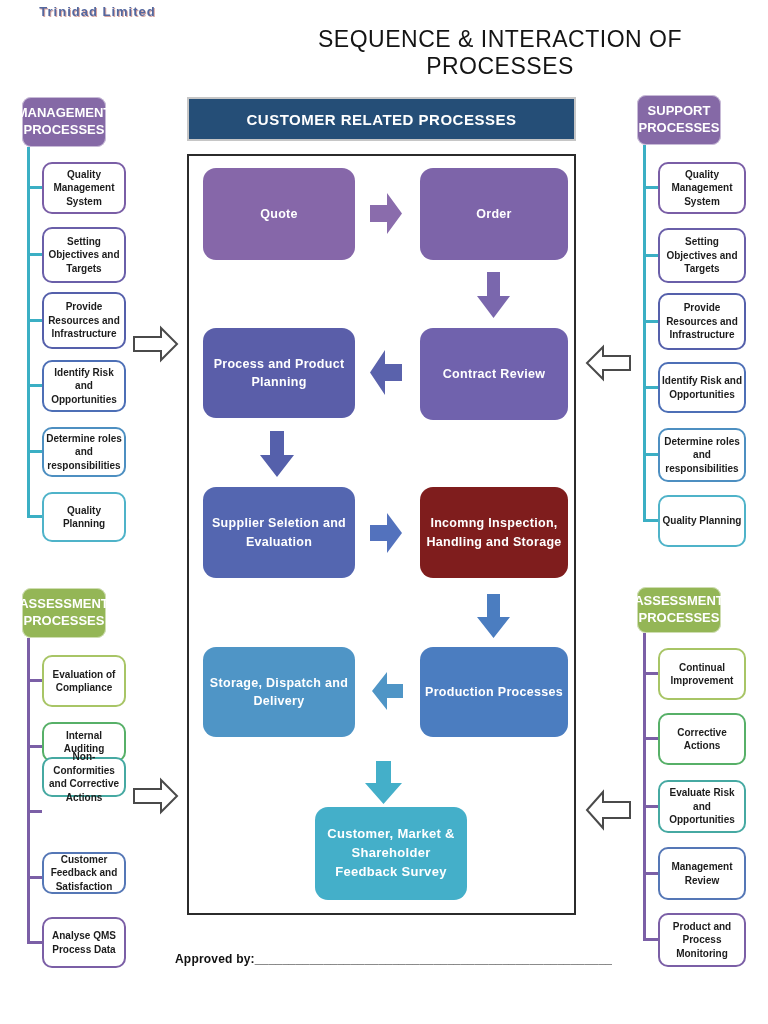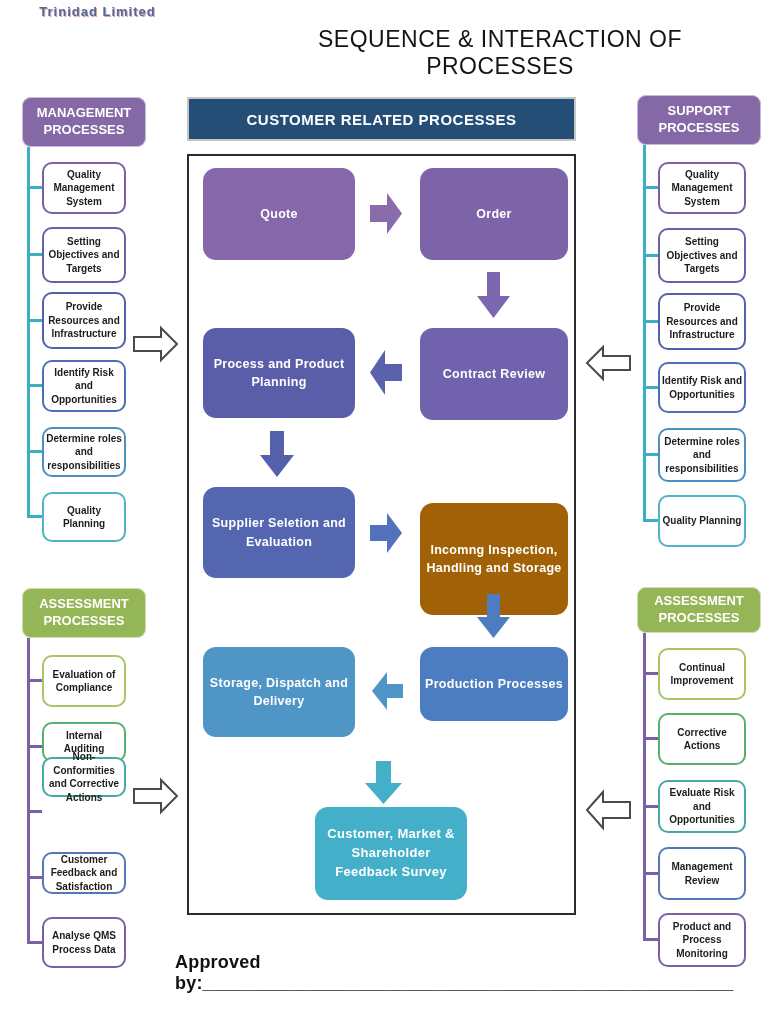--- a/index.html
+++ b/index.html
@@ -8,21 +8,21 @@
   
   .logo{position:absolute;left:30px;top:6px;width:135px;text-align:center;}
   .logo-text{font-size:40px;font-weight:900;letter-spacing:3px;color:#2e55b4;line-height:1;
     text-shadow:2px 2px 0 #c23b33,-1px -1px 0 #d8d8f0;}
   .logo-sub{font-size:13px;font-weight:700;letter-spacing:1px;color:#54679e;margin-top:-2px;
     text-shadow:1px 1px 0 #d9a6a0;}
   
   .page-title{position:absolute;left:250px;top:26px;width:500px;text-align:center;
     font-size:23px;font-weight:500;color:#141414;letter-spacing:.5px;}
   
-  .sideheader{position:absolute;width:124px;height:50px;border-radius:9px;color:#fff;
+  .sideheader{position:absolute;width:84px;height:50px;border-radius:9px;color:#fff;
     font-weight:700;font-size:13px;display:flex;align-items:center;justify-content:center;
     text-align:center;line-height:1.3;box-shadow:inset 0 0 0 1px rgba(255,255,255,.55);}
   
   .sbox{position:absolute;width:84px;background:#fff;border:2.5px solid #777;border-radius:10px;
     display:flex;align-items:center;justify-content:center;text-align:center;
     font-weight:700;font-size:10px;color:#1c1c1c;line-height:1.35;padding:2px;box-sizing:border-box;}
   .sbox-r{width:88px;}
   
   .vline{position:absolute;width:3px;}
   .stub{position:absolute;height:3px;width:15px;}
@@ -30,21 +30,21 @@
   .center-header{position:absolute;left:187px;top:97px;width:389px;height:44px;
     border:2px solid #c6c6c6;box-sizing:border-box;display:flex;align-items:center;justify-content:center;
     color:#fff;font-weight:700;font-size:15px;letter-spacing:.5px;}
   .center-frame{position:absolute;left:187px;top:154px;width:389px;height:761px;
     border:2px solid #2b2b2b;box-sizing:border-box;background:#fff;}
   .cbox{position:absolute;border-radius:13px;color:#fff;display:flex;align-items:center;
     justify-content:center;text-align:center;font-weight:700;font-size:12.5px;line-height:1.45;
     padding:4px;box-sizing:border-box;letter-spacing:.3px;}
   .arrow{position:absolute;}
   
-  .footline{position:absolute;font-size:18px;font-weight:700;color:#111;letter-spacing:.2px;}
+  .footline{position:absolute;font-size:12px;font-weight:700;color:#111;letter-spacing:.2px;}
 </style>
 </head>
 <body>
 
 <div id="page">
 
   <div class="logo">
     <div class="logo-sub">Trinidad Limited</div>
   </div>
 
@@ -107,22 +107,22 @@
   <div class="sbox sbox-r" style="left: 658px; top: 913px; height: 54px; border-color: rgb(123, 95, 166);">Product and Process Monitoring</div>
 
   <div class="center-header" style="background-color: rgb(37, 78, 119);">CUSTOMER RELATED PROCESSES</div>
   <div class="center-frame"></div>
 
   <div class="cbox" style="left: 203px; top: 168px; width: 152px; height: 92px; background-color: rgb(134, 103, 169);">Quote</div>
   <div class="cbox" style="left: 420px; top: 168px; width: 148px; height: 92px; background-color: rgb(125, 100, 169);">Order</div>
   <div class="cbox" style="left: 420px; top: 328px; width: 148px; height: 92px; background-color: rgb(112, 98, 173);">Contract Review</div>
   <div class="cbox" style="left: 203px; top: 328px; width: 152px; height: 90px; background-color: rgb(90, 94, 169);">Process and Product Planning</div>
   <div class="cbox" style="left: 203px; top: 487px; width: 152px; height: 91px; background-color: rgb(84, 102, 176);">Supplier Seletion and Evaluation</div>
-  <div class="cbox" style="left: 420px; top: 503px; width: 148px; height: 112px; background-color: #a16207;">Incomng Inspection, Handling and Storage</div>
-  <div class="cbox" style="left: 420px; top: 647px; width: 148px; height: 74px; background-color: rgb(75, 125, 192);">Production Processes</div>
+  <div class="cbox" style="left: 420px; top: 487px; width: 148px; height: 91px; background-color: #7f1d1d;">Incomng Inspection, Handling and Storage</div>
+  <div class="cbox" style="left: 420px; top: 647px; width: 148px; height: 90px; background-color: rgb(75, 125, 192);">Production Processes</div>
   <div class="cbox" style="left: 203px; top: 647px; width: 152px; height: 90px; background-color: rgb(79, 149, 198);">Storage, Dispatch and Delivery</div>
   <div class="cbox" style="left: 315px; top: 807px; width: 152px; height: 93px; font-size: 13px; background-color: rgb(68, 175, 201);">Customer, Market &amp; Shareholder Feedback Survey</div>
 
   <svg class="arrow" style="left:370px;top:193px;" width="32" height="41" viewBox="0 0 32 41">
     <path d="M0,12 L17,12 L17,0 L32,20.5 L17,41 L17,29 L0,29 Z" style="fill: rgb(138, 108, 172);"></path>
     </svg>
   <svg class="arrow" style="left:477px;top:272px;" width="33" height="46" viewBox="0 0 33 46">
     <path d="M10,0 L23,0 L23,24 L33,24 L16.5,46 L0,24 L10,24 Z" style="fill: rgb(122, 103, 173);"></path>
     </svg>
   <svg class="arrow" style="left:370px;top:350px;" width="32" height="45" viewBox="0 0 32 45">

